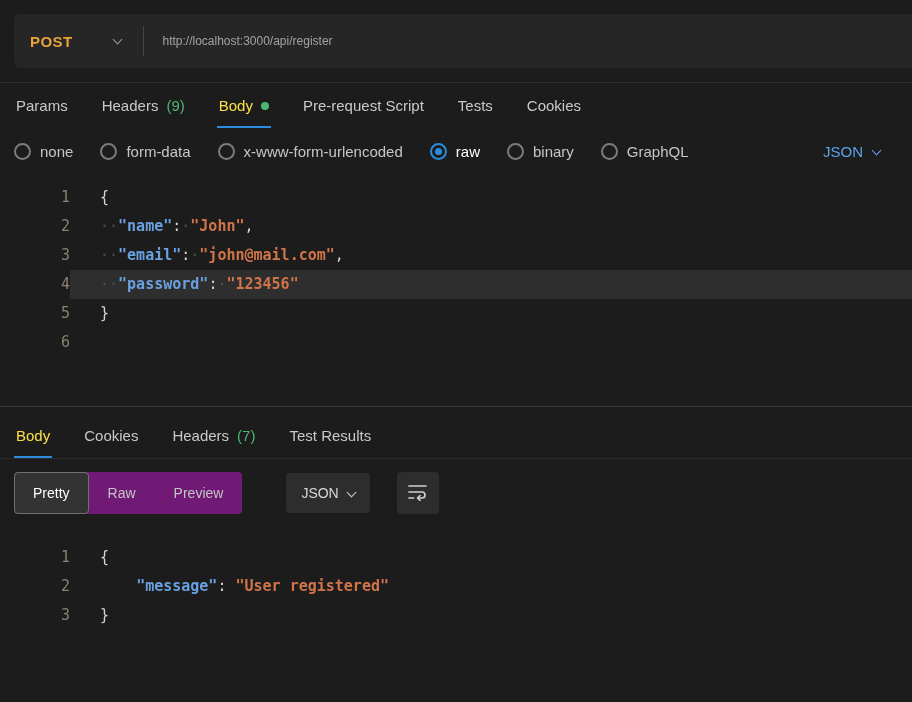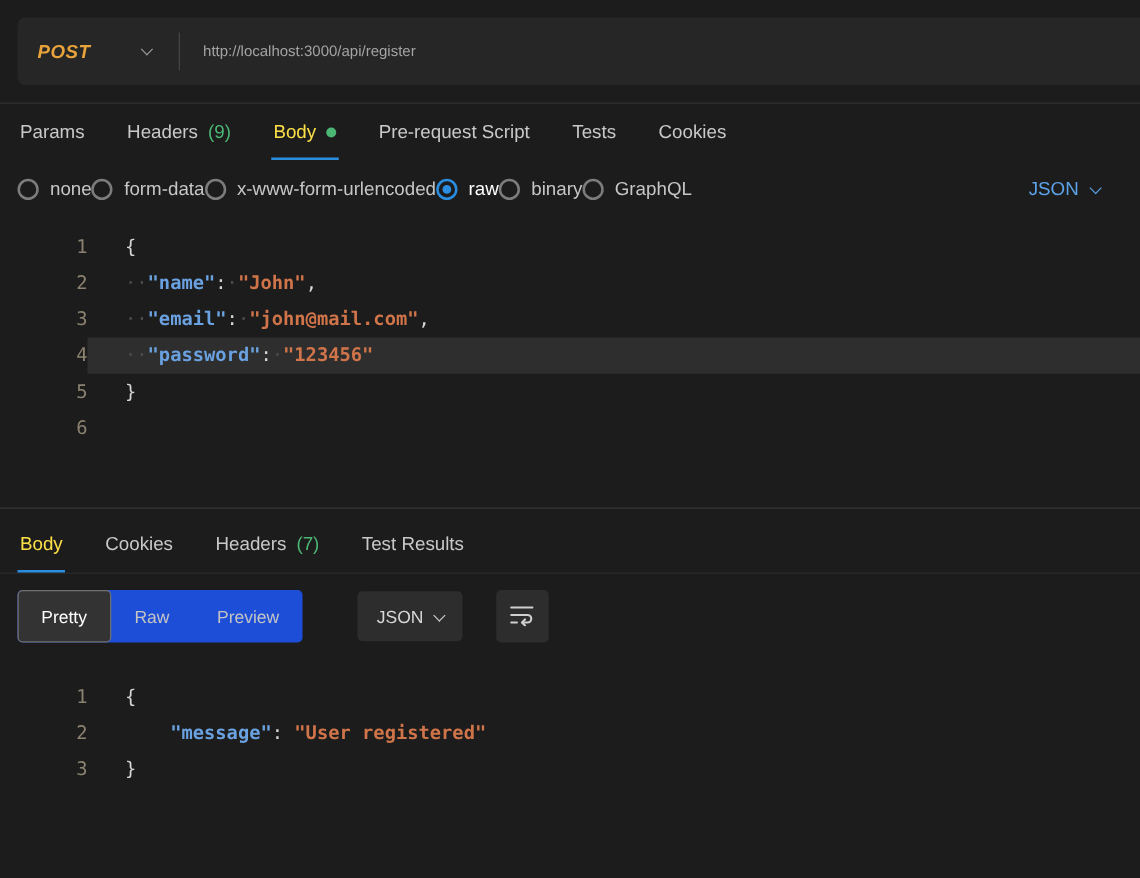--- a/index.html
+++ b/index.html
@@ -10,42 +10,42 @@
     font-family:"Liberation Sans", sans-serif;
     overflow:hidden;
   }
 
   
   .header-wrap { padding:14px 0 14px 14px; border-bottom:1px solid #303030; }
   .topbar {
     height:54px; background:#262626; display:flex; align-items:center;
     border-radius:6px 0 0 6px;
   }
-  .method { display:flex; align-items:center; height:100%; padding:0 22px 0 16px; cursor:pointer;font-style:italic; }
+  .method { display:flex; align-items:center; height:100%; padding:0 22px 0 16px; cursor:pointer; }
   .method .m-label { color:var(--method-post,#e8a33b); font-weight:bold; font-size:15px; letter-spacing:.4px; }
   .chev {
     width:7px; height:7px; border-right:1.7px solid currentColor; border-bottom:1.7px solid currentColor;
     transform:rotate(45deg); display:inline-block; margin-top:-4px;
   }
   .method .chev { color:#9a9a9a; margin-left:42px; }
   .divider-v { width:1px; height:30px; background:#454545; flex:none; }
   .url { padding-left:18px; font-size:12px; color:#a3a3a3; flex:1; cursor:text; }
 
   
   .tabs { display:flex; gap:30px; padding:0 14px; align-items:center; }
   .tab {
     display:flex; align-items:center; gap:8px; padding:14px 2px 12px;
     font-size:15px; color:#c9c9c9; border-bottom:2px solid transparent; cursor:pointer; white-space:nowrap;
   }
   .tab.active { color:#fde047; border-bottom-color:var(--accent-blue,#2a8de0); }
   .tab .count { color:var(--success-green,#4cb675); }
   .dot { width:8px; height:8px; border-radius:50%; background:var(--success-green,#4cb675); }
 
   
-  .radio-row { display:flex; align-items:center; padding:15px 14px 13px; }
+  .radio-row { display:flex; align-items:center; gap:27px; padding:15px 14px 13px; }
   .radio { display:flex; align-items:center; font-size:15px; color:#c6c6c6; cursor:pointer; white-space:nowrap; }
   .rb {
     width:17px; height:17px; border-radius:50%; border:2px solid #7c7c7c;
     display:inline-block; margin-right:9px; position:relative; flex:none;
   }
   .radio.selected { color:#ffffff; }
   .radio.selected .rb { border-color:var(--accent-blue,#2a8de0); }
   .radio.selected .rb::after {
     content:""; position:absolute; inset:3px; border-radius:50%; background:var(--accent-blue,#2a8de0);
   }
@@ -65,21 +65,21 @@
   .ed-line.hl .ed-code { background:var(--line-highlight,#2e2e2e); }
   .tk-p { color:#d6d6d6; }
   .tk-k { color:var(--json-key,#6aa1e0); font-weight:bold; }
   .tk-s { color:var(--json-string,#d0744a); font-weight:bold; }
   .tk-w { color:var(--whitespace-dot,#4d4d4d); }
 
   
   .resp-tabs { border-bottom:1px solid #2b2b2b; margin-top:6px; }
 
   .toolbar { display:flex; align-items:center; padding:13px 14px; }
-  .seg { display:flex; align-items:center; background:#1d4ed8; border-radius:4px; }
+  .seg { display:flex; align-items:center; background:#701a75; border-radius:4px; }
   .vm {
     border:1px solid transparent; background:transparent; color:#c4c4c4;
     font-size:14px; padding:12px 18px; border-radius:4px; font-family:inherit; cursor:pointer;
   }
   .vm.selected { background:#333333; border-color:#707070; color:#ffffff; }
   .lang2 {
     display:flex; align-items:center; background:#2d2d2d; border-radius:4px;
     padding:12px 15px; margin-left:44px; color:#d8d8d8; font-size:14px; cursor:pointer;
   }
   .lang2 .chev { margin-left:9px; margin-top:-2px; color:#cccccc; }

